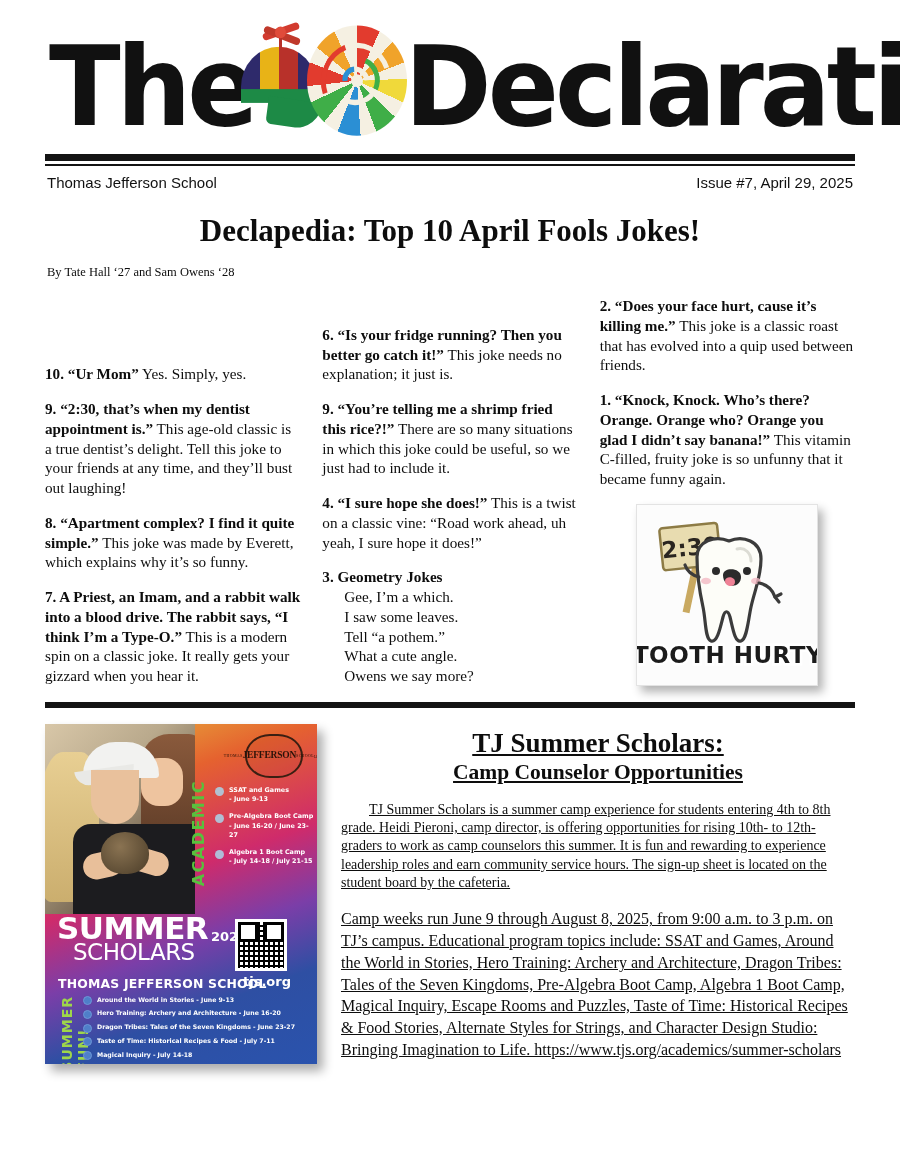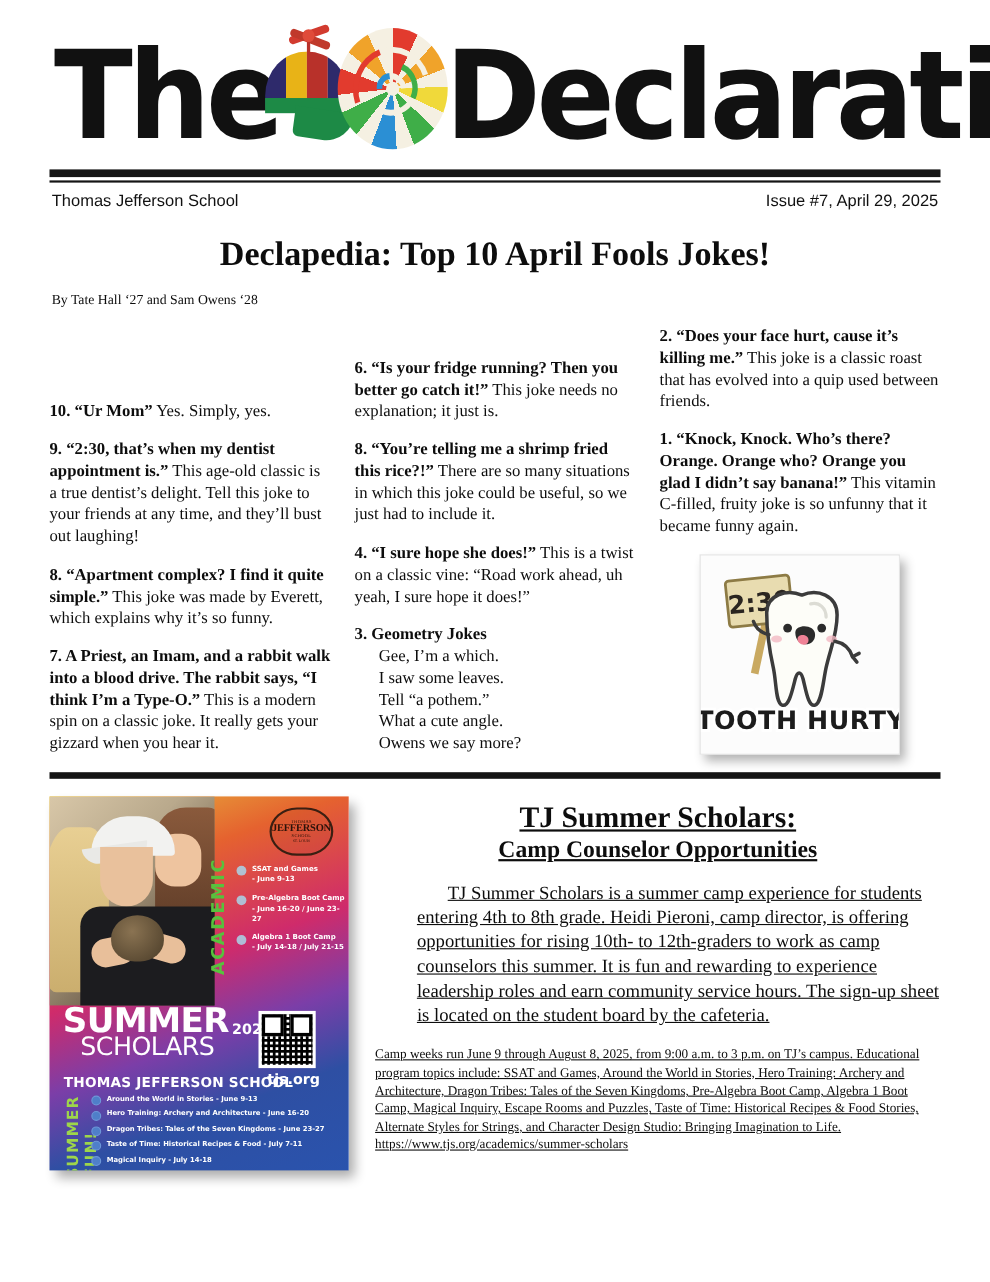--- a/index.html
+++ b/index.html
@@ -138,21 +138,21 @@
   .poster .photo .face2 { position:absolute; left:96px; top:34px; width:42px; height:48px; background:#eec49f; border-radius:18px; }
   .poster .photo .torso { position:absolute; left:28px; top:100px; width:130px; height:92px; background:#1c1c1f; border-radius:18px 8px 0 0; }
   .poster .photo .owl { position:absolute; left:56px; top:108px; width:48px; height:42px; background:radial-gradient(circle at 40% 35%, #8a7352, #4a3c28); border-radius:50% 50% 45% 45%; }
   .poster .photo .hand1 { position:absolute; left:38px; top:128px; width:40px; height:26px; background:#e8bf9a; border-radius:18px; transform:rotate(-12deg); }
   .poster .photo .hand2 { position:absolute; left:86px; top:126px; width:38px; height:24px; background:#e8bf9a; border-radius:18px; transform:rotate(16deg); }
 
   .poster .seal {
     position:absolute; right:14px; top:10px; width:58px; height:44px;
     border:2px solid #3a1f12; border-radius:50%/58%;
     background: rgba(180,60,40,0.18);
-    display:flex; flex-direction:column; align-items:center; justify-content:center;
+    display:flex; flex-direction:row; align-items:center; justify-content:center;
     color:#2a1209; font-family:"Liberation Serif", serif; line-height:1;
     text-align:center;
   }
   .poster .seal .s-top { font-size:4px; letter-spacing:.3px; }
   .poster .seal .s-mid { font-size:9.5px; font-weight:700; letter-spacing:-0.2px; }
   .poster .seal .s-bot { font-size:4px; letter-spacing:.3px; }
   .poster .seal .s-ft  { font-size:3.5px; margin-top:1px;}
 
   .poster .vert-academic {
     position:absolute; left:144px; top:56px;
@@ -209,22 +209,22 @@
   }
   .poster .fun-list { position:absolute; left:38px; top:272px; width:228px; }
   .poster .fun-list .row { display:flex; gap:5px; margin-bottom:4.2px; align-items:flex-start; }
   .poster .fun-list .bullet { width:9px; height:9px; border-radius:50%; background:#4f7fc9; border:1px solid #6d97d8; flex:none; margin-top:0.5px; }
   .poster .fun-list .txt { font-family:"DejaVu Sans", sans-serif; font-size:6.2px; font-weight:700; color:#fff; line-height:1.3; }
 
   
   .article { flex:1; padding-top:4px;text-decoration:underline; }
   .art-h1 { text-align:center; font-weight:700; font-size:27px; line-height:1.12; }
   .art-h2 { text-align:center; font-weight:700; font-size:21.5px; line-height:1.2; margin-top:2px; }
-  .art-p  { font-size:17px; line-height:1.31; margin-top:15px; text-indent:28px;margin-left:38px; }
-  .art-note { font-size:12px; line-height:1.36; margin-top:16px; }
+  .art-p  { font-size:14px; line-height:1.31; margin-top:15px; text-indent:28px; }
+  .art-note { font-size:16px; line-height:1.36; margin-top:16px; }
 </style>
 </head>
 <body>
 
 <div class="page">
 
   <div class="masthead">
     <div class="mast-title">
       <span class="mast-the">The</span>
 
@@ -286,21 +286,21 @@
         <span class="j-body">This is a modern spin on a classic joke. It really gets your gizzard when you hear it.</span>
       </div>
     </div>
 
     <div class="col">
       <div class="item">
         <span class="j-head">6. “Is your fridge running? Then you better go catch it!”</span>
         <span class="j-body">This joke needs no explanation; it just is.</span>
       </div>
       <div class="item">
-        <span class="j-head">8. “You’re telling me a shrimp fried this rice?!”</span>
+        <span class="j-head">9. “You’re telling me a shrimp fried this rice?!”</span>
         <span class="j-body">There are so many situations in which this joke could be useful, so we just had to include it.</span>
       </div>
       <div class="item">
         <span class="j-head">4. “I sure hope she does!”</span>
         <span class="j-body">This is a twist on a classic vine: “Road work ahead, uh yeah, I sure hope it does!”</span>
       </div>
       <div class="item">
         <div class="j-head">3. Geometry Jokes</div>
         <div class="geo-list">
           <div>Gee, I’m a which.</div>

